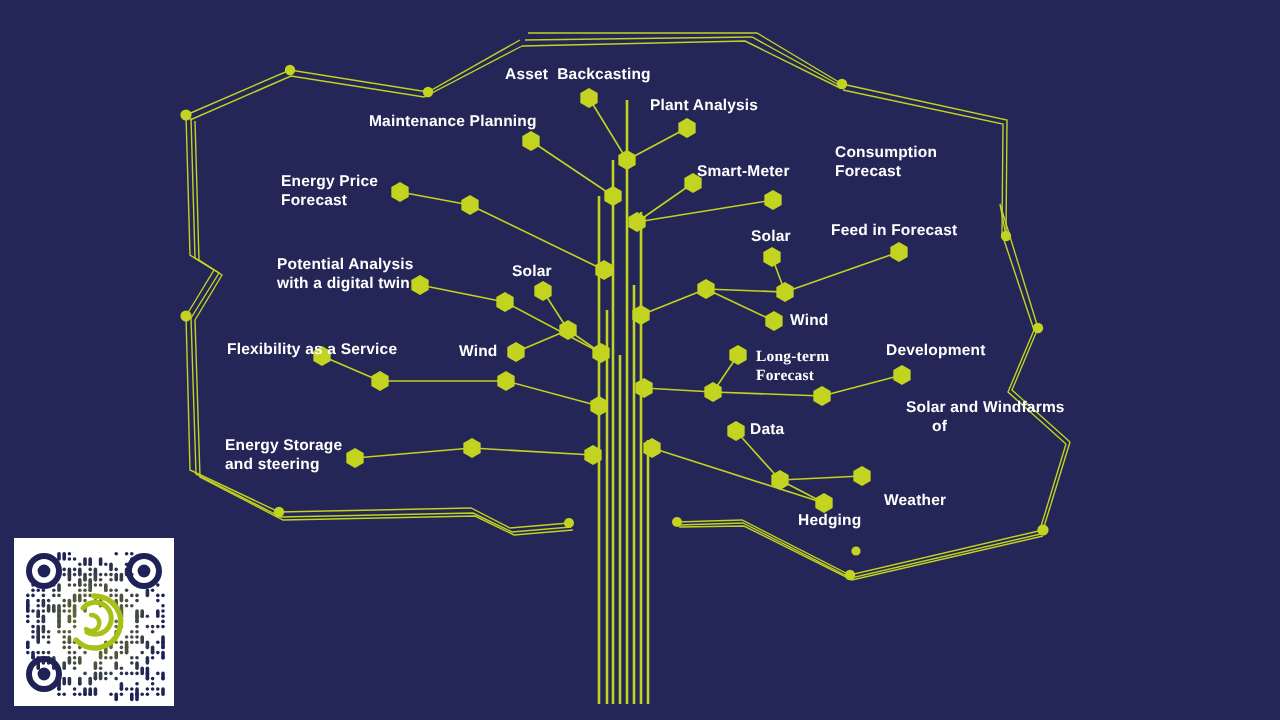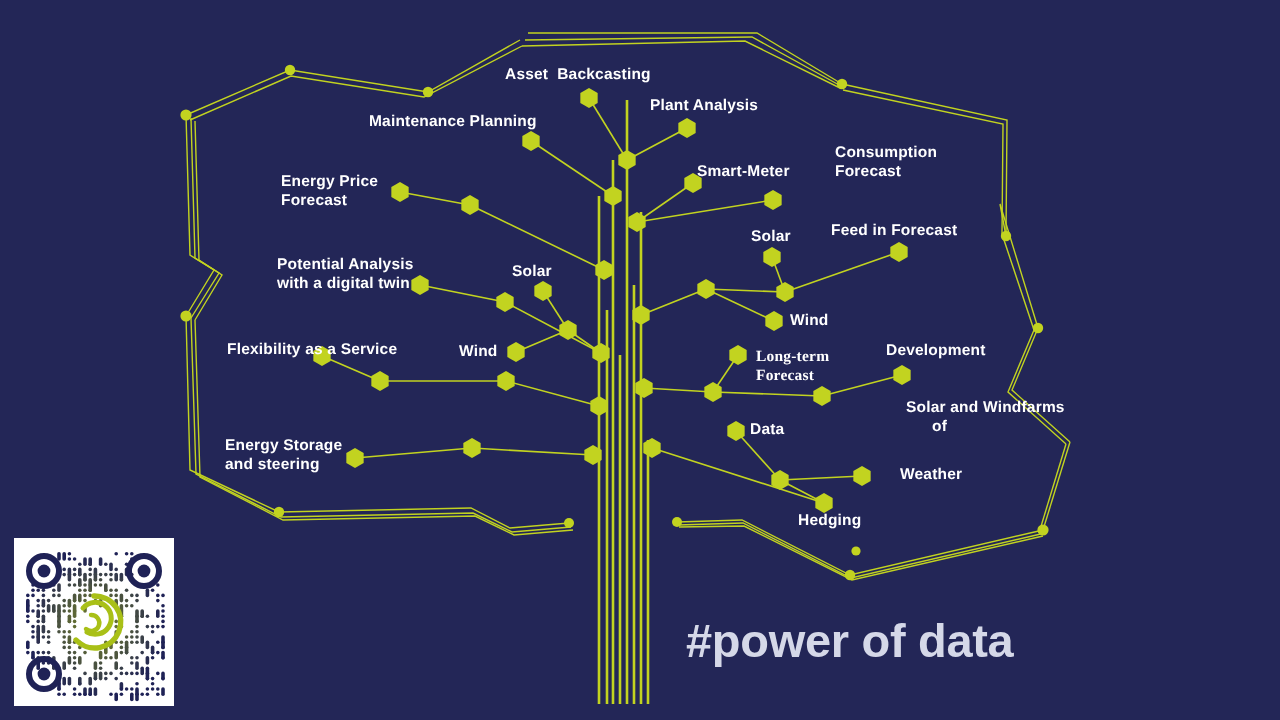--- a/index.html
+++ b/index.html
@@ -224,21 +224,21 @@
       <div class="lbl" style="left: 227px; top: 328px; margin-top: 12px;">Flexibility as a Service</div>
       <div class="lbl" style="left: 886px; top: 341px;">Development</div>
       <div class="lbl" style="left: 932px; top: 369px; margin-top: 48px;">of</div>
       <div class="lbl" style="left: 756px; top: 347px; font-family: Liberation Serif, serif;">Long-term
 Forecast</div>
       <div class="lbl" style="left: 459px; top: 342px;">Wind</div>
       <div class="lbl" style="left: 862px; top: 398px; margin-left: 44px;">Solar and Windfarms</div>
       <div class="lbl" style="left: 750px; top: 420px;">Data</div>
       <div class="lbl" style="left: 225px; top: 436px;">Energy Storage
 and steering</div>
-      <div class="lbl" style="left: 884px; top: 465px; margin-left: 16px;">Weather</div>
+      <div class="lbl" style="left: 884px; top: 491px;">Weather</div>
       <div class="lbl" style="left: 798px; top: 511px;">Hedging</div>
     </div>
 
   <div id="qr">
     <svg viewBox="0 0 160 168" xmlns="http://www.w3.org/2000/svg">
       <rect x="0" y="0" width="160" height="168" fill="#ffffff"></rect>
       <g id="qr-modules">
           <rect x="43.20" y="14.00" width="3.6" height="8.80" rx="1.8" fill="rgb(31,34,86)"></rect>
           <rect x="48.40" y="14.00" width="3.6" height="8.80" rx="1.8" fill="rgb(31,34,86)"></rect>
           <rect x="53.60" y="14.00" width="3.6" height="3.60" rx="1.8" fill="rgb(31,34,86)"></rect>
@@ -567,14 +567,13 @@
 
       <g fill="none" stroke="#a9c017" stroke-linecap="round">
         <path d="M80,58 a26,26 0 1 1 -18,44" stroke-width="5.4"></path>
         <path d="M69,70 a16,16 0 1 1 4,24" stroke-width="5"></path>
         <path d="M77,77 a8,8 0 1 1 -5,14" stroke-width="4.4"></path>
       </g>
     </svg>
   </div>
 
 
-  <div id="tagline">#power of data</div>
 </div>
 
 </body></html>

